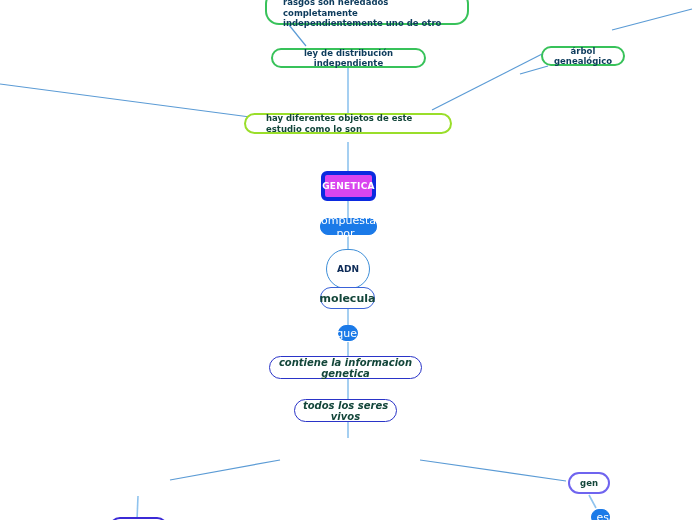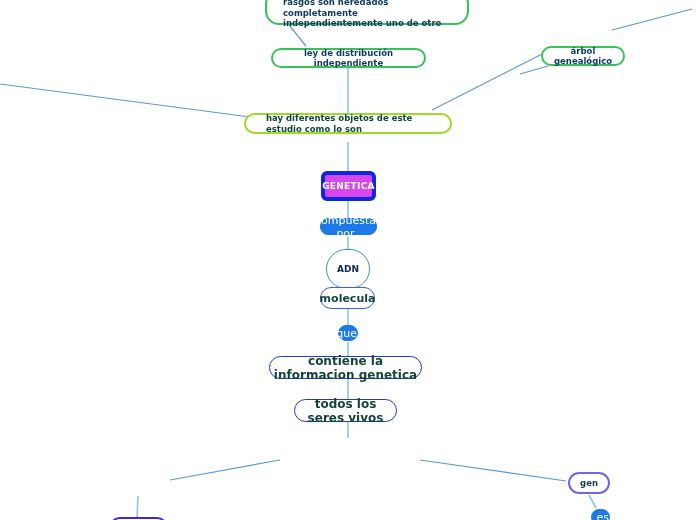--- a/index.html
+++ b/index.html
@@ -85,21 +85,22 @@
     border-radius: 999px;
     color: #13463a;
     font-weight: bold;
     font-size: 11px;
   }
   .n-indigo {
     border: 1.5px solid #2a34c8;
     border-radius: 999px;
     color: #13463a;
     font-weight: bold;
-    font-size: 12px;
+    font-size: 10px;
+    font-style: italic;
   }
   .n-violet {
     border: 2px solid #6f64ef;
     border-radius: 999px;
     color: #13463a;
     font-weight: bold;
     font-size: 8.5px;
   }
   .n-purple {
     border: 2px solid #3b2ad6;

